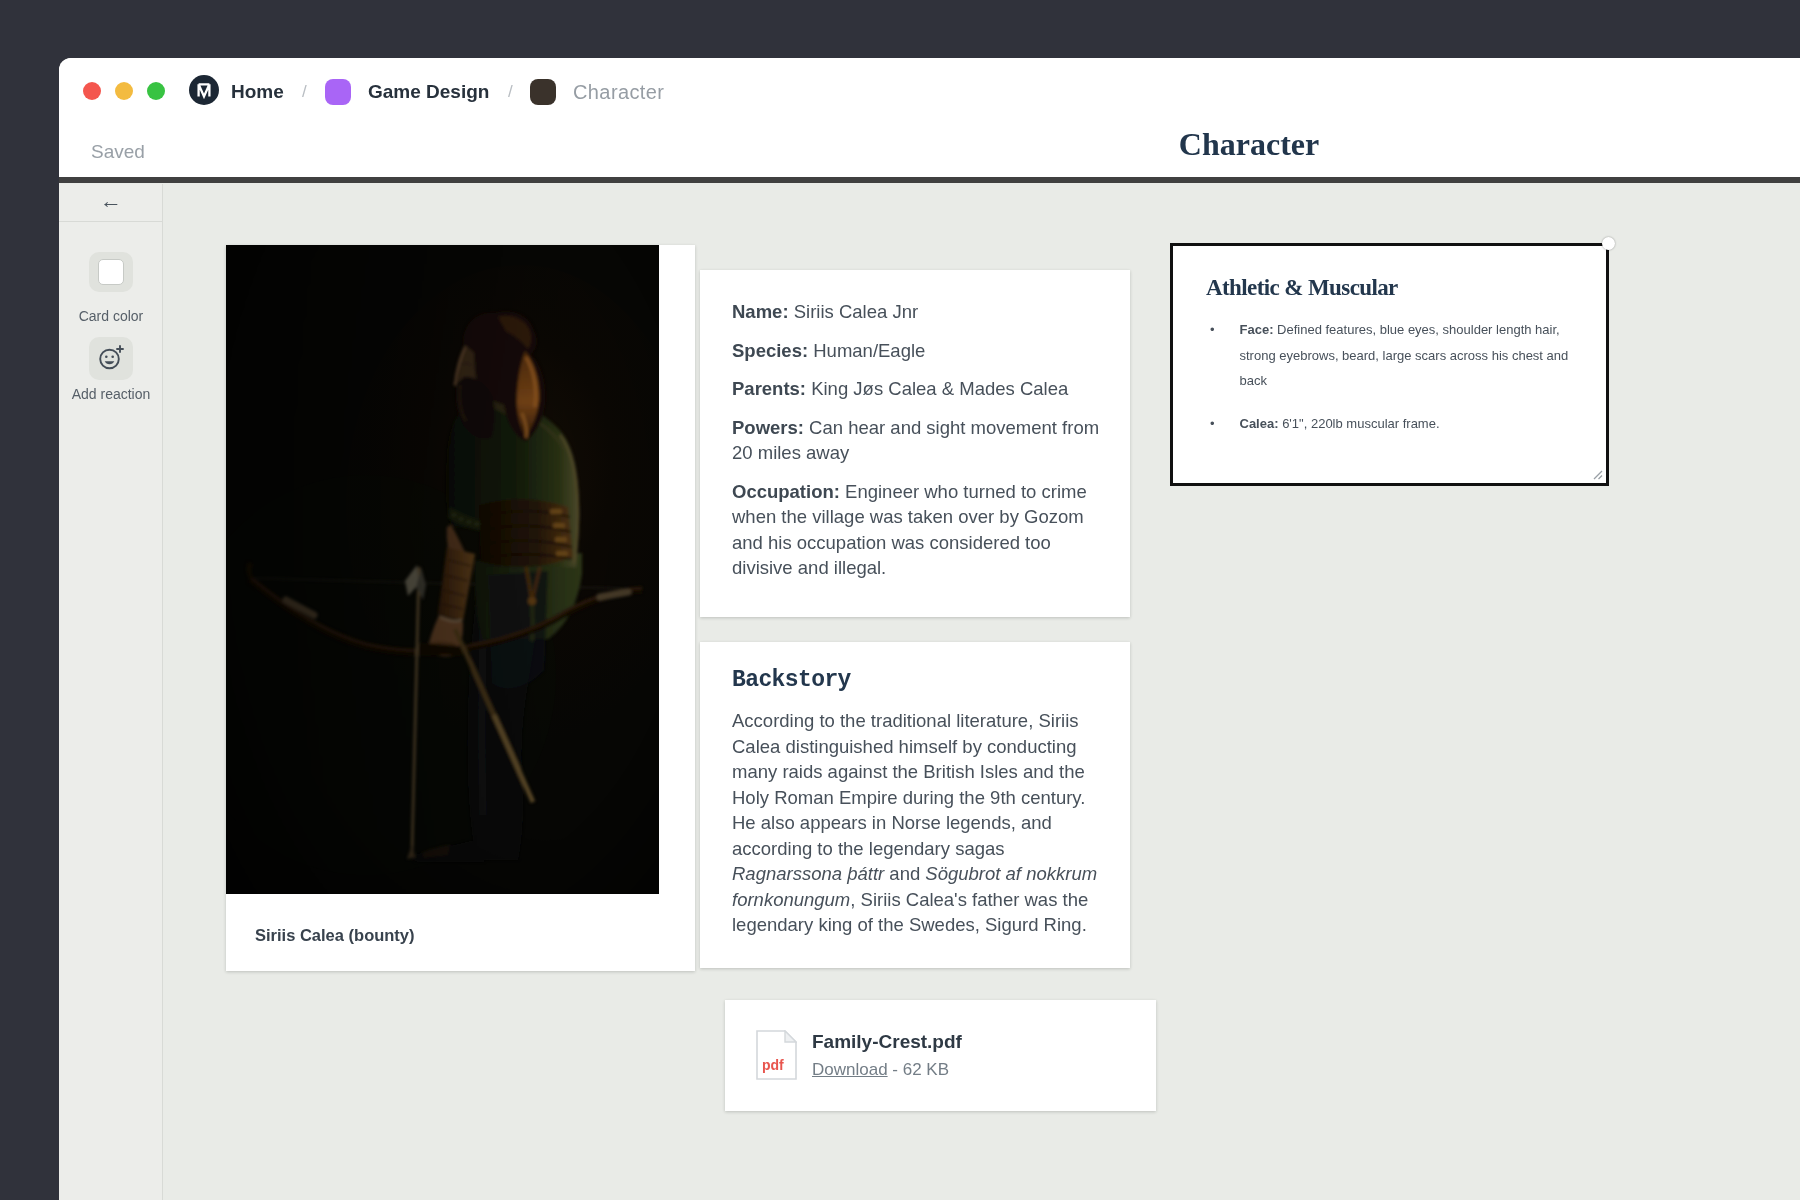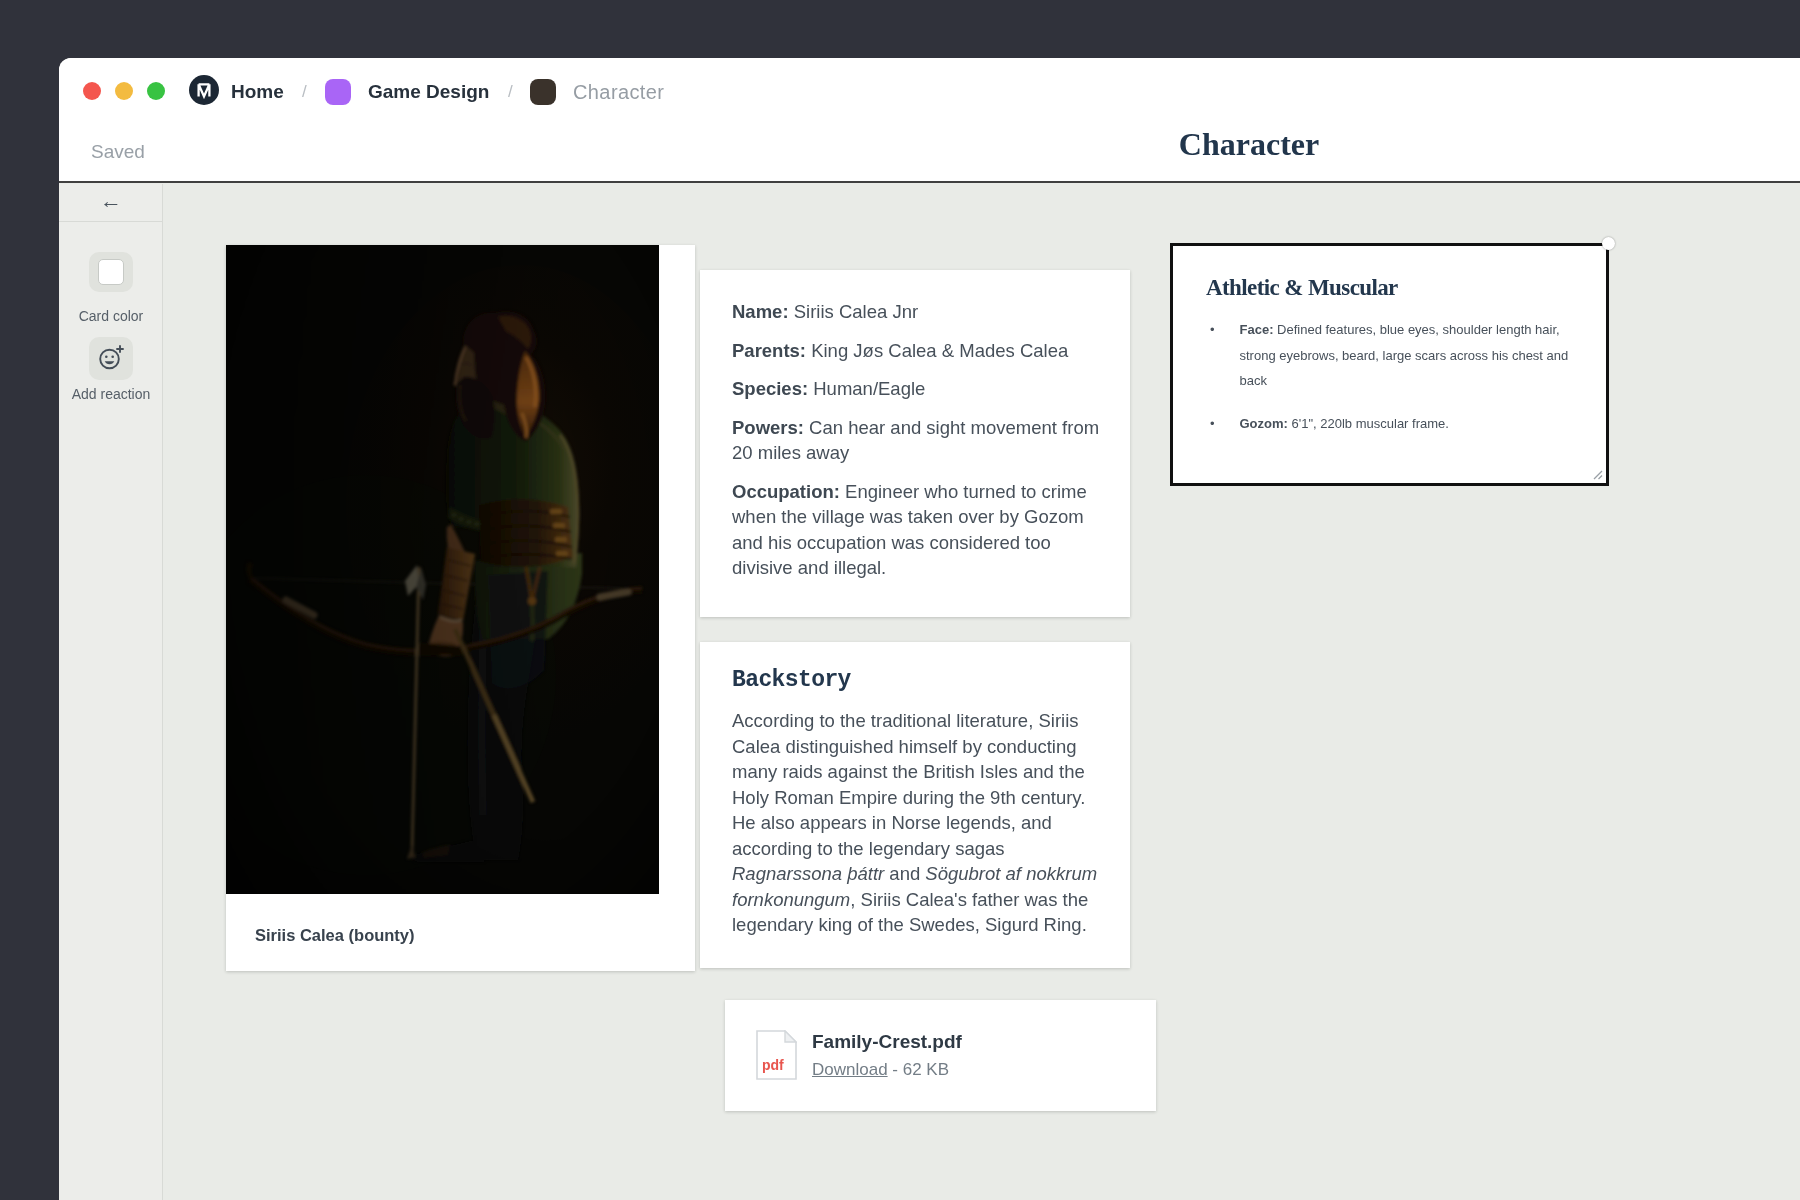--- a/index.html
+++ b/index.html
@@ -1,21 +1,21 @@
 <!DOCTYPE html>
 <html><head>
 <meta charset="utf-8">
 <style>
   * { margin:0; padding:0; box-sizing:border-box; }
   html,body { width:1800px; height:1200px; overflow:hidden; }
   body { background:#30323b; font-family:"Liberation Sans", sans-serif; position:relative; }
   .window { position:absolute; left:59px; top:58px; width:1741px; height:1142px;
             background:#e9ebe7; border-top-left-radius:12px; overflow:hidden; }
   .header { position:absolute; left:0; top:0; width:100%; height:125px; background:#ffffff;
-            border-bottom:2px solid #404040; z-index:5; }
+            border-bottom:6px solid #404040; z-index:5; }
   .dot { position:absolute; width:18px; height:18px; border-radius:50%; top:24px; }
   .dot.r { left:24px;  background:#f4564e; }
   .dot.y { left:56px;  background:#f3bb40; }
   .dot.g { left:88px;  background:#38c342; }
   .logo { position:absolute; left:130px; top:17px; width:30px; height:30px; border-radius:50%;
           background:#1c2734; }
   .bc-text { position:absolute; top:22px; font-size:19px; font-weight:bold; color:#27313c;
              line-height:23px; }
   .bc-sep { position:absolute; top:22px; font-size:17px; color:#b9bec3; line-height:23px; font-weight:normal;}
   .sq { position:absolute; top:21px; width:26px; height:26px; border-radius:8px; }
@@ -248,22 +248,22 @@
         </g>
         <rect width="433" height="649" fill="#000000" opacity="0.16"></rect>
         <rect width="433" height="649" fill="url(#shade)"></rect>
         <rect width="433" height="649" fill="url(#vig)"></rect>
       </svg>
       <div class="caption">Siriis Calea (bounty)</div>
     </div>
 
     <div class="card info-card">
       <p><b>Name:</b> Siriis Calea Jnr</p>
+      <p><b>Species:</b> Human/Eagle</p>
       <p><b>Parents:</b> King Jøs Calea &amp; Mades Calea</p>
-      <p><b>Species:</b> Human/Eagle</p>
       <p><b>Powers:</b> Can hear and sight movement from 20 miles away</p>
       <p><b>Occupation:</b> Engineer who turned to crime when the village was taken over by Gozom and his occupation was considered too divisive and illegal.</p>
     </div>
 
     <div class="card story-card">
       <div class="story-title">Backstory</div>
       <div>According to the traditional literature, Siriis Calea distinguished himself by conducting many raids against the British Isles and the Holy Roman Empire during the 9th century. He also appears in Norse legends, and according to the legendary sagas <i>Ragnarssona þáttr</i> and <i>Sögubrot af nokkrum fornkonungum</i>, Siriis Calea's father was the legendary king of the Swedes, Sigurd Ring.</div>
     </div>
 
     <div class="card file-card">
@@ -273,20 +273,20 @@
         <text x="6" y="40" font-family="Liberation Sans, sans-serif" font-size="14" font-weight="bold" fill="#e8554e">pdf</text>
       </svg>
       <div class="file-name">Family-Crest.pdf</div>
       <div class="file-dl"><u>Download</u> - 62 KB</div>
     </div>
 
     <div class="card sel-card">
       <div class="sel-title">Athletic &amp; Muscular</div>
       <div class="sel-list">
         <div class="sel-li"><b>Face:</b> Defined features, blue eyes, shoulder length hair, strong eyebrows, beard, large scars across his chest and back</div>
-        <div class="sel-li"><b>Gozom:</b> 6'1", 220lb muscular frame.</div>
+        <div class="sel-li"><b>Calea:</b> 6'1", 220lb muscular frame.</div>
       </div>
       <svg width="12" height="12" viewBox="0 0 12 12" style="position:absolute;right:3px;bottom:3px;">
         <path d="M11 3 L3 11 M11 7.5 L7.5 11" stroke="#9aa0a6" stroke-width="1.3"></path>
       </svg>
     </div>
     <div class="sel-handle"></div>
   </div>
 
 </body></html>

